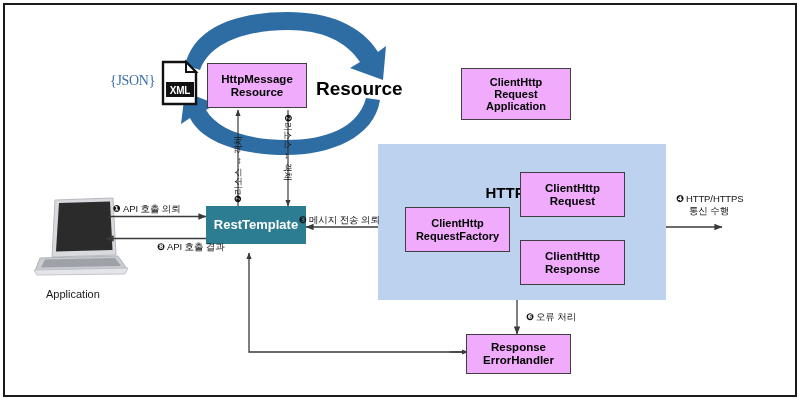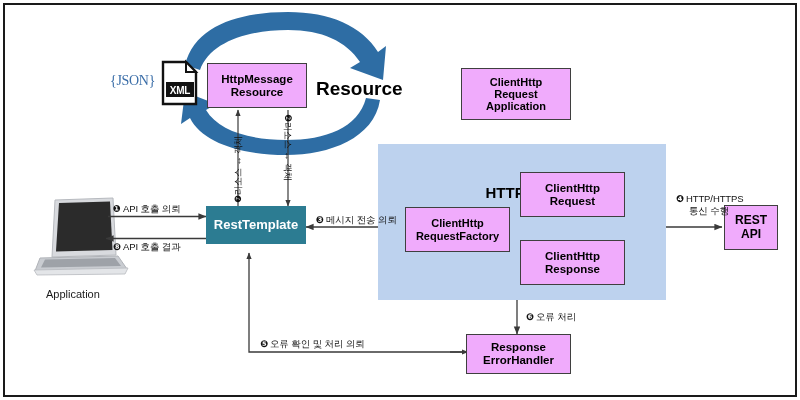--- a/index.html
+++ b/index.html
@@ -216,58 +216,51 @@
   <div class="node box-white" style="left:520px; top:172px; width:105px; height:45px; font-size:11.5px; flex-direction:column;">
     <span>ClientHttp</span>
     <span>Request</span>
   </div>
 
   <div class="node box-white" style="left:520px; top:240px; width:105px; height:45px; font-size:11.5px; flex-direction:column;">
     <span>ClientHttp</span>
     <span>Response</span>
   </div>
 
-  <div class="node box-white" style="left:724px; top:205px; width:54px; height:45px; font-size:12px; flex-direction:column;">
-    <span>REST</span>
-    <span>API</span>
-  </div>
 
   <div class="node box-white" style="left:466px; top:334px; width:105px; height:40px; font-size:11.5px; flex-direction:column;">
     <span>Response</span>
     <span>ErrorHandler</span>
   </div>
 
   <div class="app-caption" style="left:46px; top:288px;">Application</div>
 
   <div class="lbl" style="left:113px; top:203px;">
     <span class="num">❶</span><span>API 호출 의뢰</span>
   </div>
 
-  <div class="lbl" style="left:113px; top:241px;">
+  <div class="lbl" style="left:113px; top:241px;padding-left:44px;">
     <span class="num">❽</span><span>API 호출 결과</span>
   </div>
 
   <div class="vlabel up" style="left:232px; top:203px;">
     <span class="num">❼</span><span>리소스 ↔ 객체</span>
   </div>
 
   <div class="vlabel down" style="left:294px; top:114px;">
     <span class="num">❷</span><span>리소스 ↔ 객체</span>
   </div>
 
-  <div class="lbl" style="left:316px; top:214px;">
+  <div class="lbl" style="left:299px; top:214px;">
     <span class="num">❸</span><span>메시지 전송 의뢰</span>
   </div>
 
   <div class="lbl two-line" style="left:660px; top:193px; width:66px;margin-left:16px;">
     <span class="num">❹</span><span>HTTP/HTTPS</span><br>
     <span>통신 수행</span>
   </div>
 
-  <div class="lbl" style="left:260px; top:338px;">
-    <span class="num">❺</span><span>오류 확인 및 처리 의뢰</span>
-  </div>
 
   <div class="lbl" style="left:526px; top:311px;">
     <span class="num">❻</span><span>오류 처리</span>
   </div>
 
 </div>
 
 </body></html>

